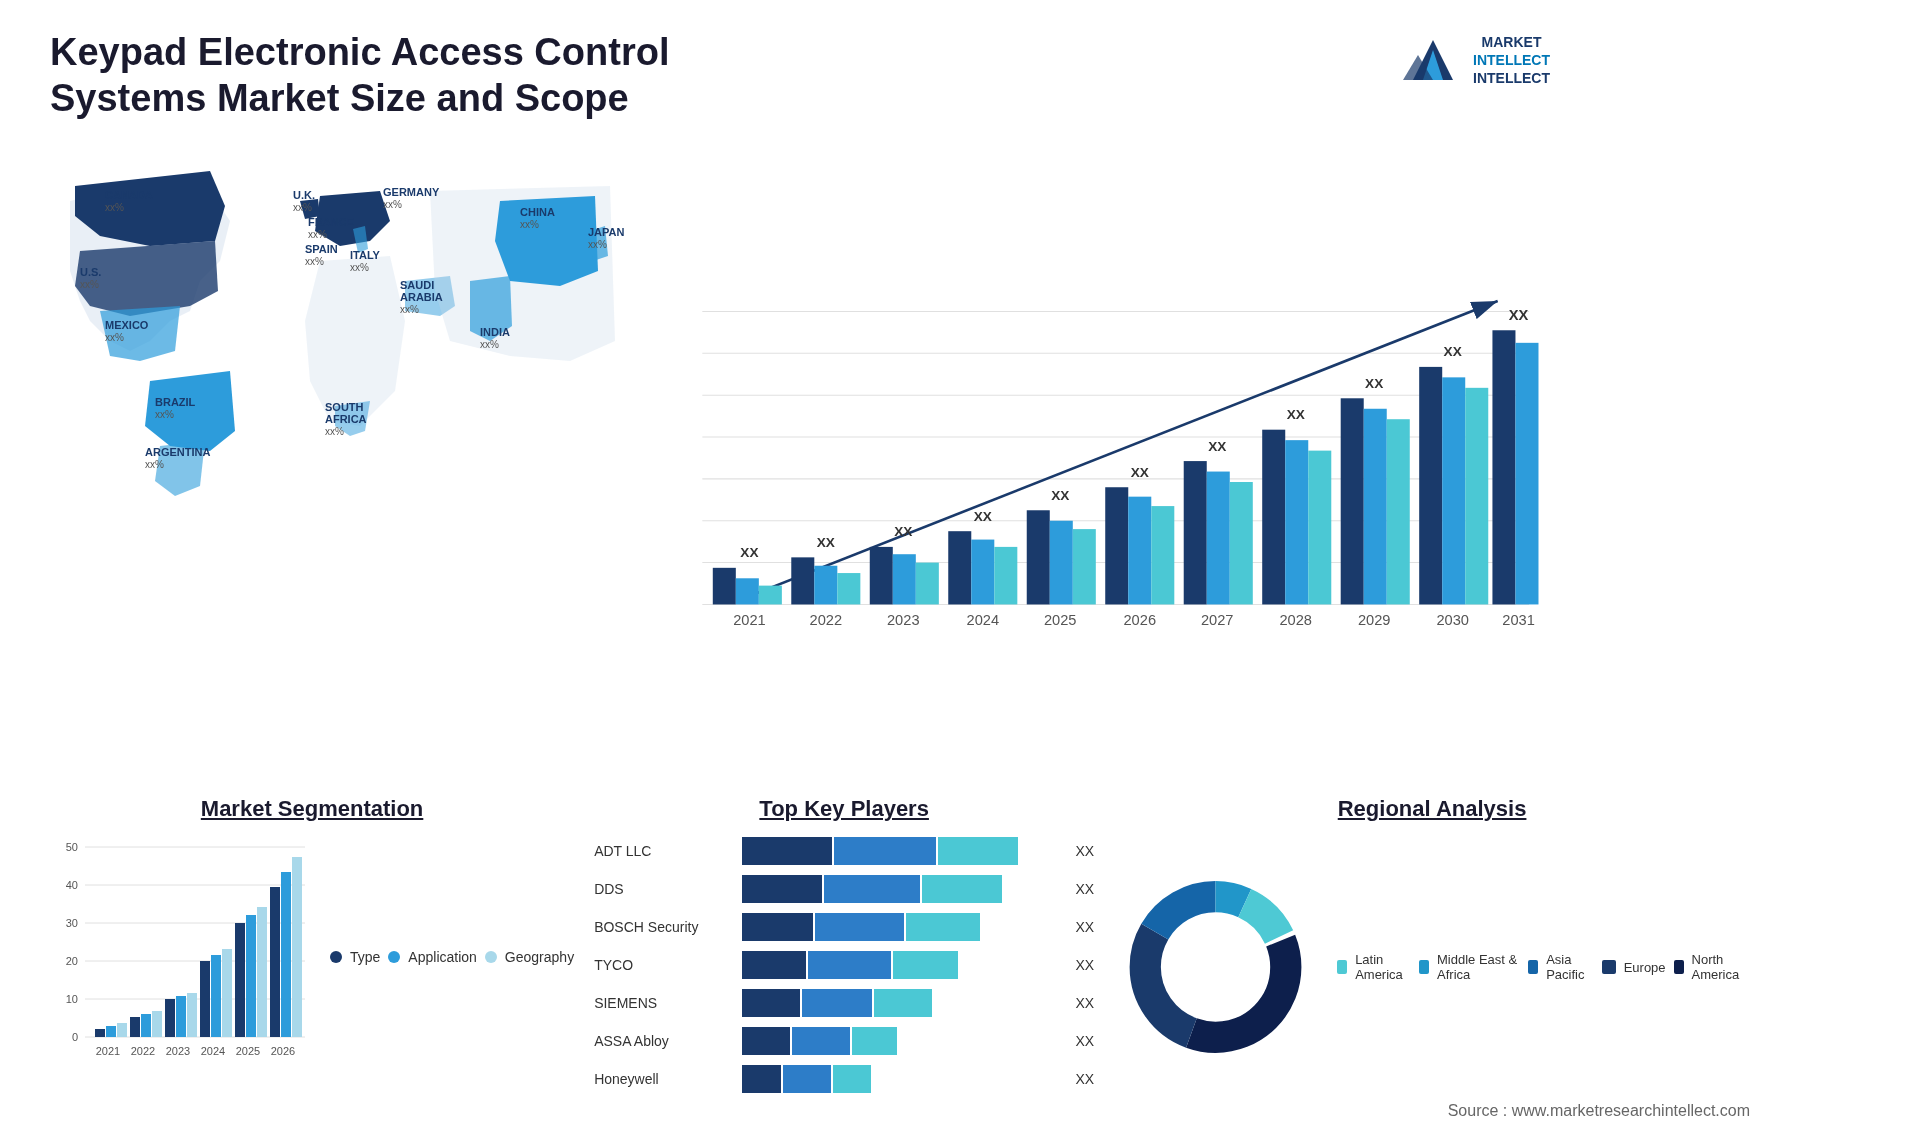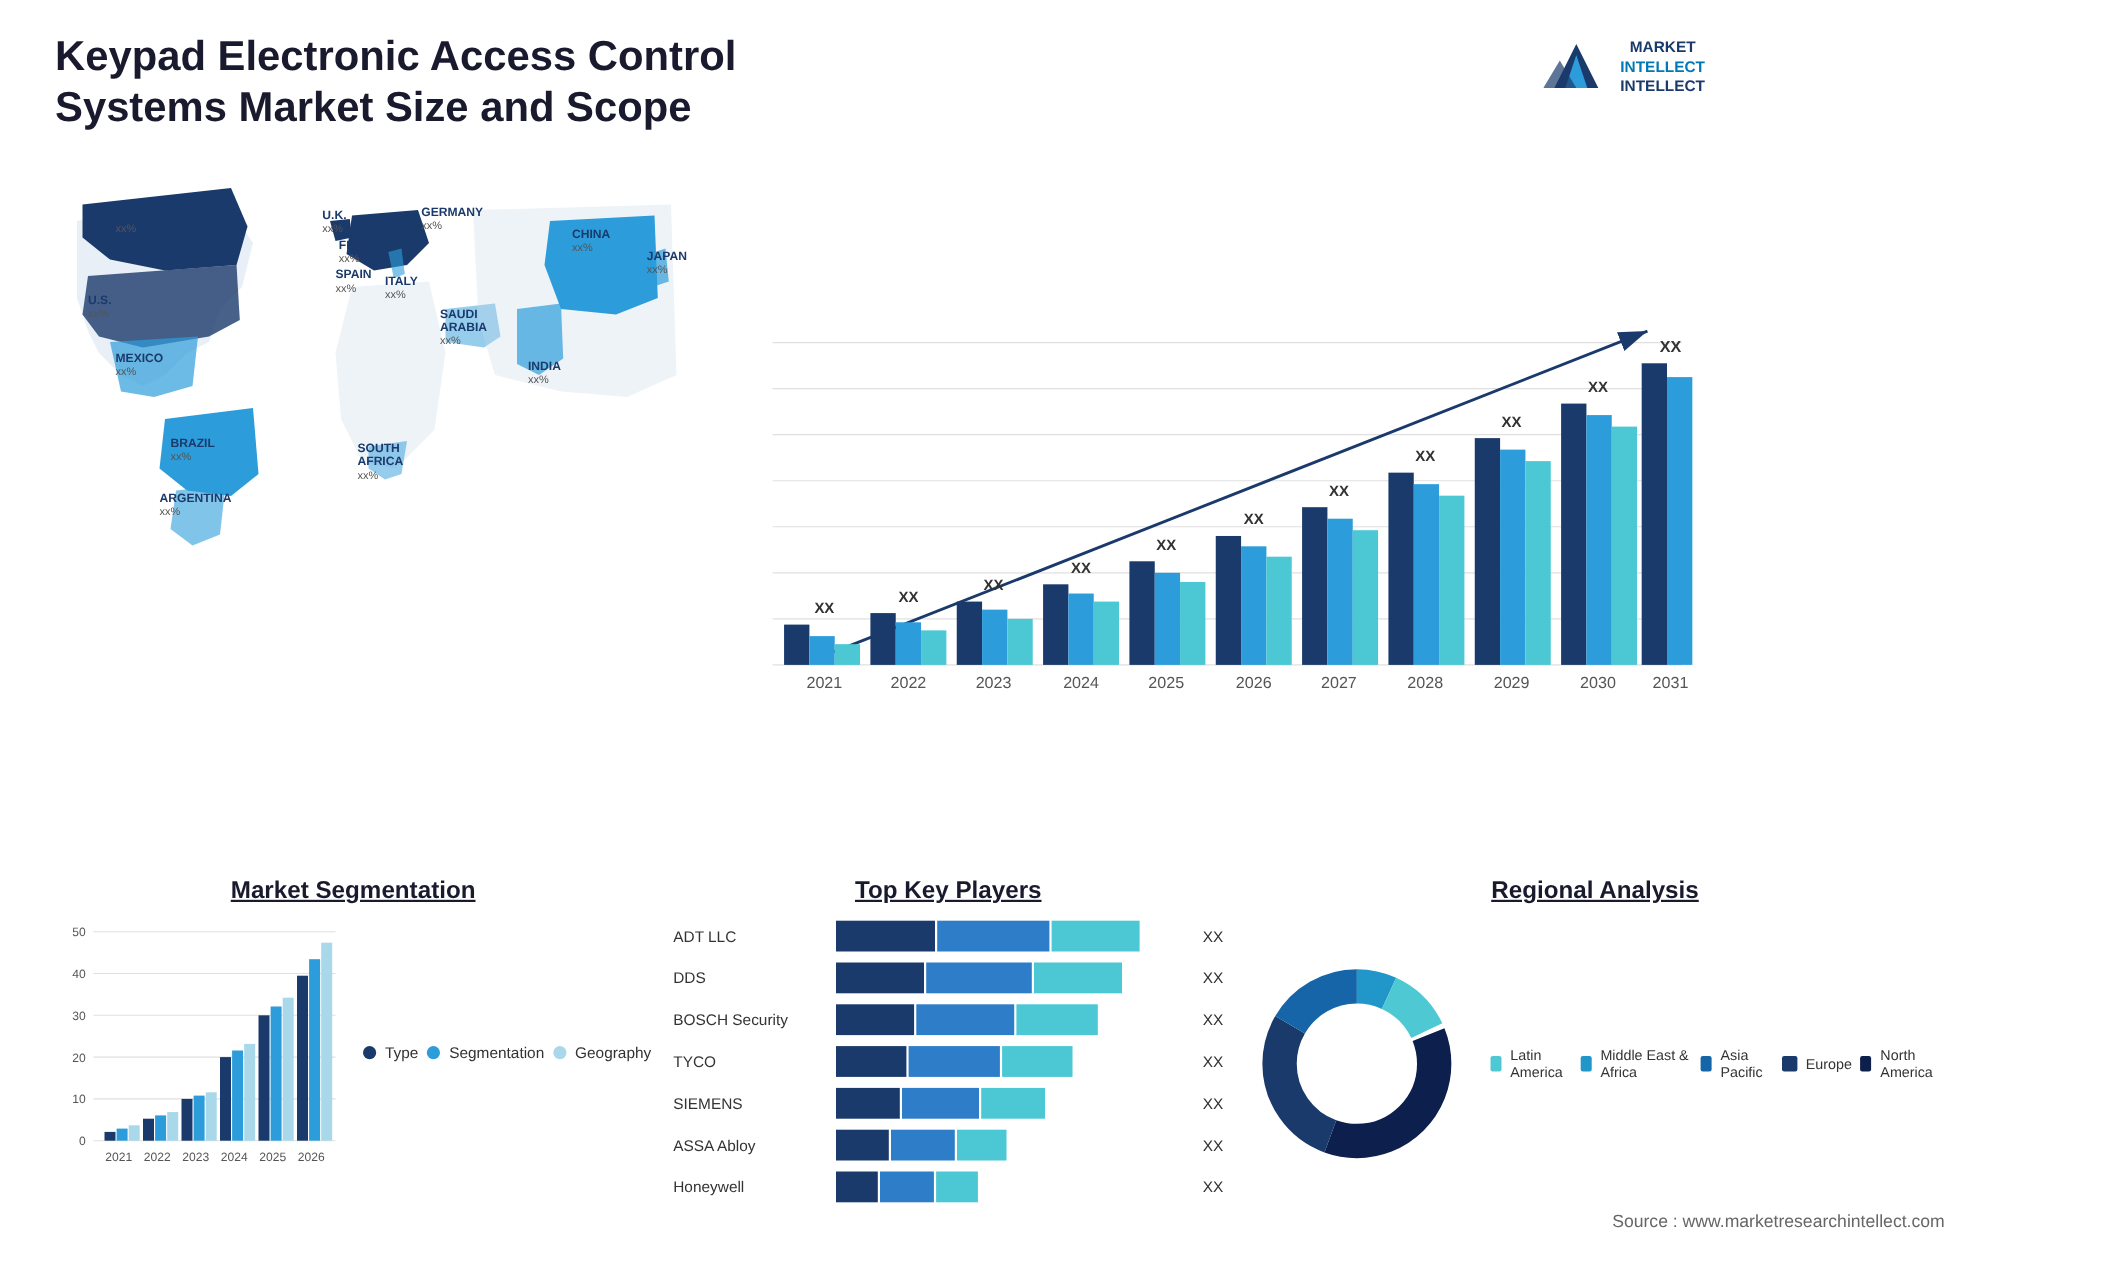--- a/index.html
+++ b/index.html
@@ -492,21 +492,21 @@
             <rect x="242" y="20" width="10" height="180" fill="#a8d8ea"></rect>
           </svg>
         </div>
         <div class="legend">
           <div class="legend-item">
             <div class="legend-dot" style="background:#1a3a6b;"></div>
             <span>Type</span>
           </div>
           <div class="legend-item">
             <div class="legend-dot" style="background:#2d9cdb;"></div>
-            <span>Segmentation</span>
+            <span>Application</span>
           </div>
           <div class="legend-item">
             <div class="legend-dot" style="background:#a8d8ea;"></div>
             <span>Geography</span>
           </div>
         </div>
       </div>
     </div>
 
     <div class="players-section">

